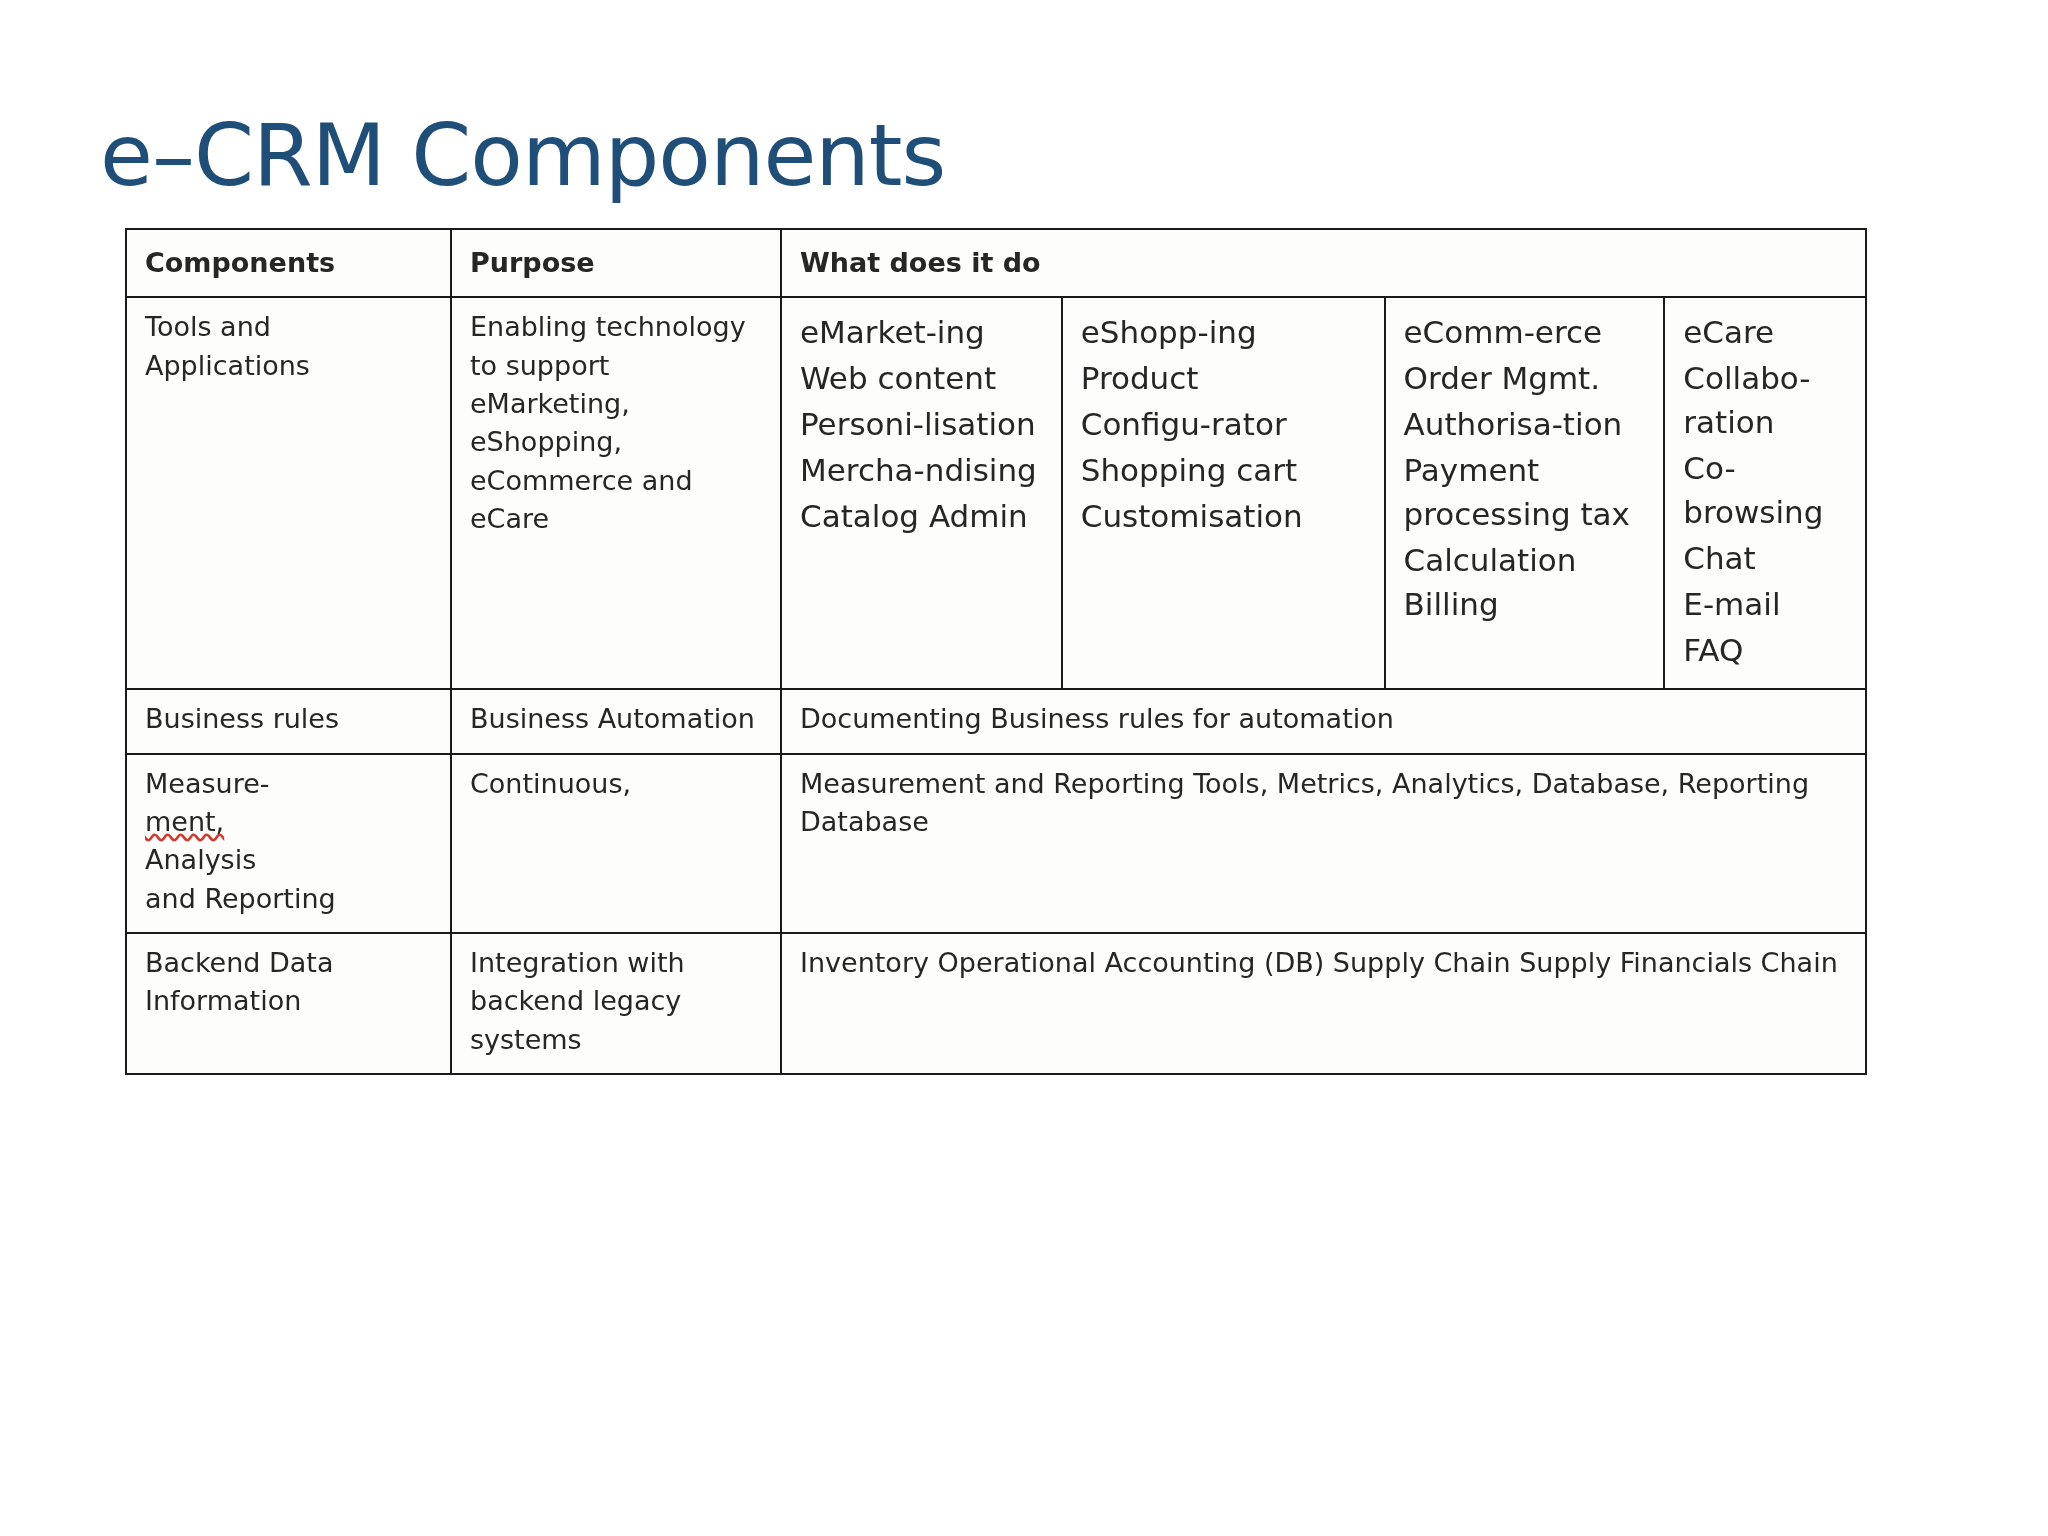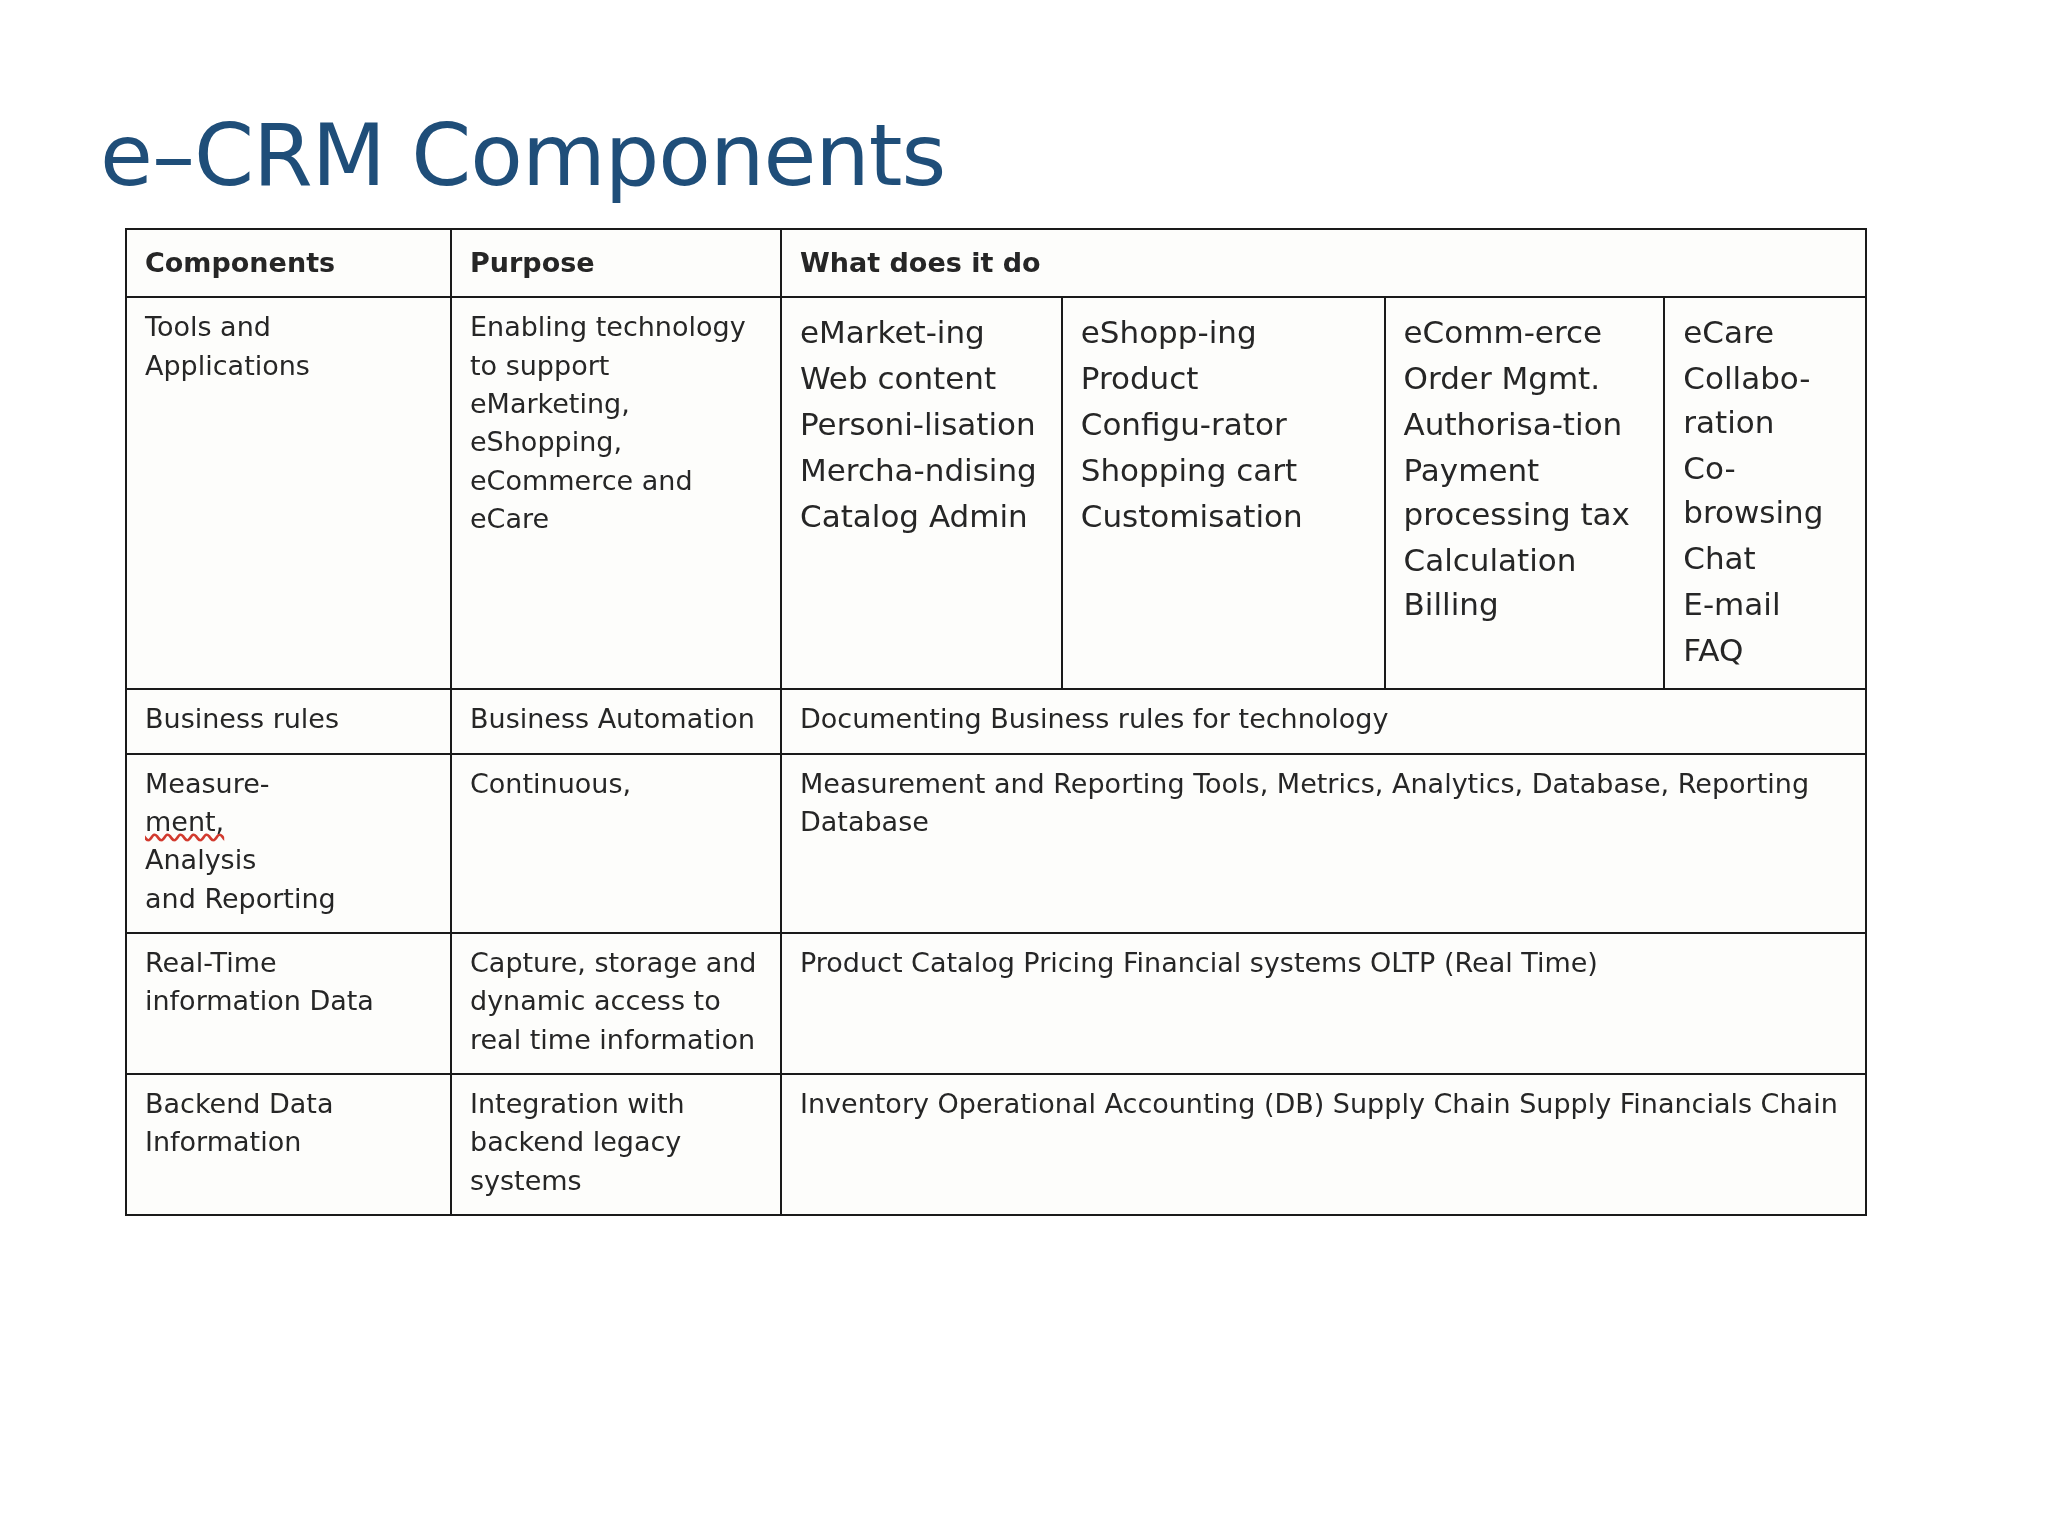--- a/index.html
+++ b/index.html
@@ -183,41 +183,36 @@
                 </td>
               </tr>
             </tbody>
               </table>
           </td>
         </tr>
 
         <tr>
           <td>Business rules</td>
           <td>Business Automation</td>
-          <td>Documenting Business rules for technology</td>
+          <td>Documenting Business rules for automation</td>
         </tr>
 
         <tr>
           <td class="cell-lines">
             <span>Measure-</span>
             <span>
                 <span class="spell-error">ment,</span>
                 <span> Analysis</span>
               </span>
             <span>and Reporting</span>
           </td>
           <td>Continuous,</td>
           <td>Measurement and Reporting Tools, Metrics, Analytics, Database, Reporting Database</td>
         </tr>
 
-        <tr>
-          <td>Real-Time information Data</td>
-          <td>Capture, storage and dynamic access to real time information</td>
-          <td>Product Catalog  Pricing  Financial systems  OLTP (Real Time)</td>
-        </tr>
 
         <tr>
           <td>Backend  Data Information</td>
           <td>Integration with  backend legacy systems</td>
           <td>Inventory Operational Accounting (DB) Supply Chain Supply Financials Chain</td>
         </tr>
 
       </tbody>
     </table>
   </div>

